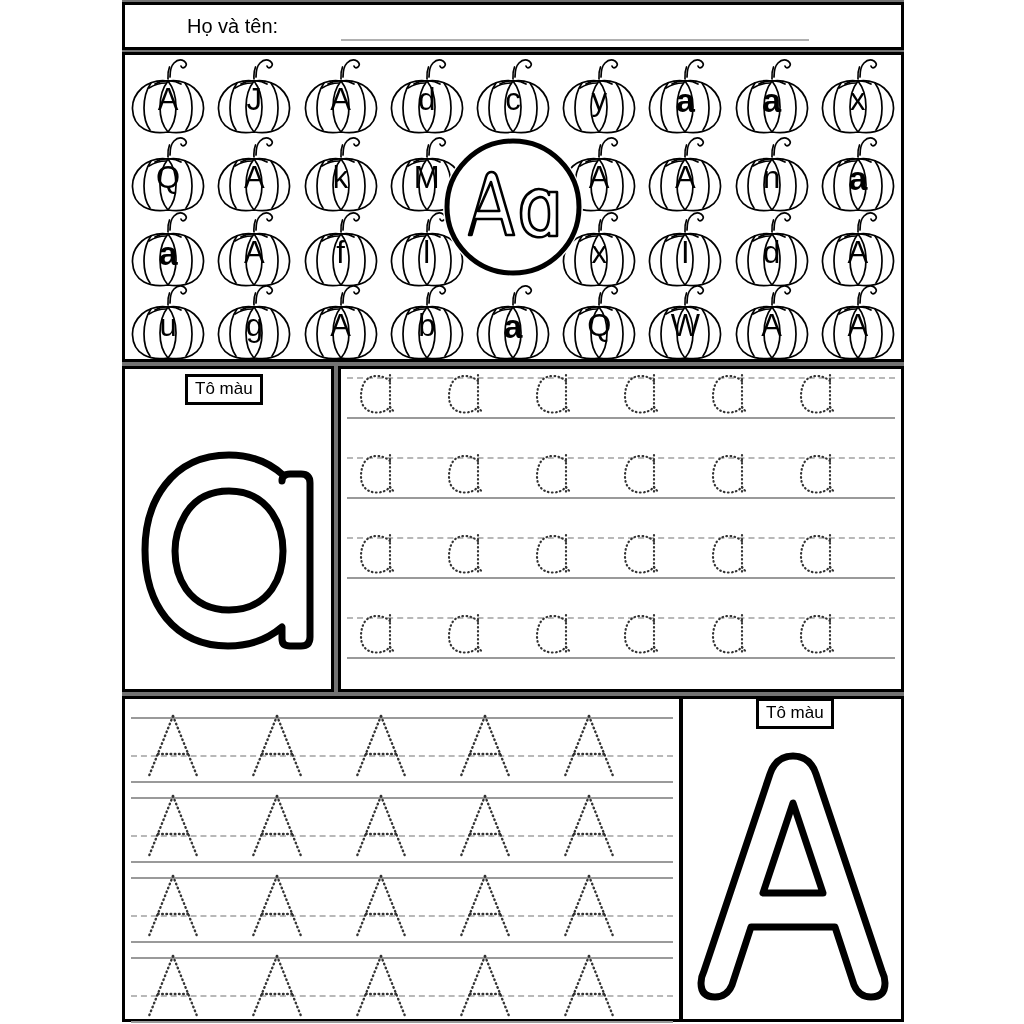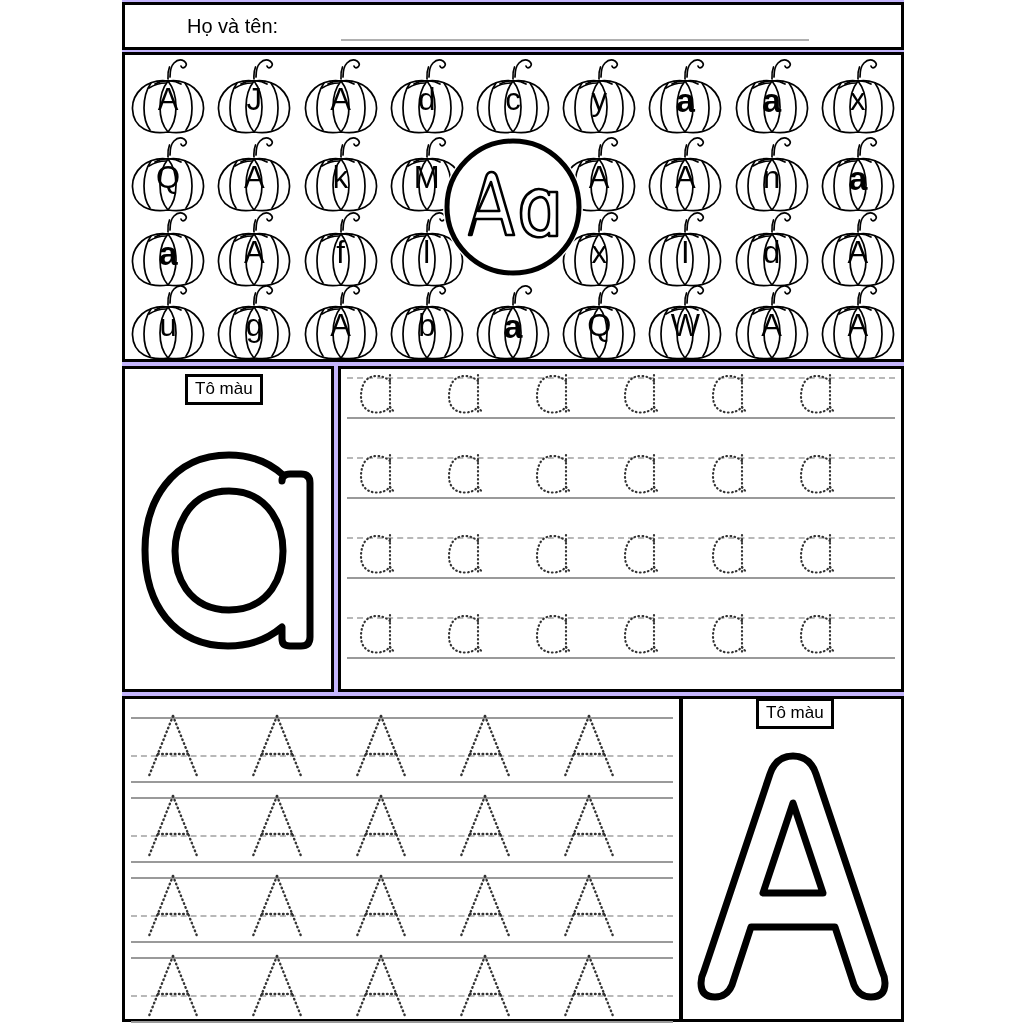--- a/index.html
+++ b/index.html
@@ -6,21 +6,21 @@
   html, body {
     width: 1024px; height: 1024px;
     background: #ffffff;
     font-family: "Liberation Sans", sans-serif;
     overflow: hidden;
   }
   #page {
     position: absolute;
     left: 122px; top: 0px;
     width: 782px; height: 1022px;
-    background: #c4b5fd;
+    background: #737373;
     padding-left: 29px;
   }
 
   
   .name-panel {
     position: absolute; left: 0; top: 2px;
     width: 782px; height: 48px;
     border: 3px solid #000;
     background: #fff;
   }

